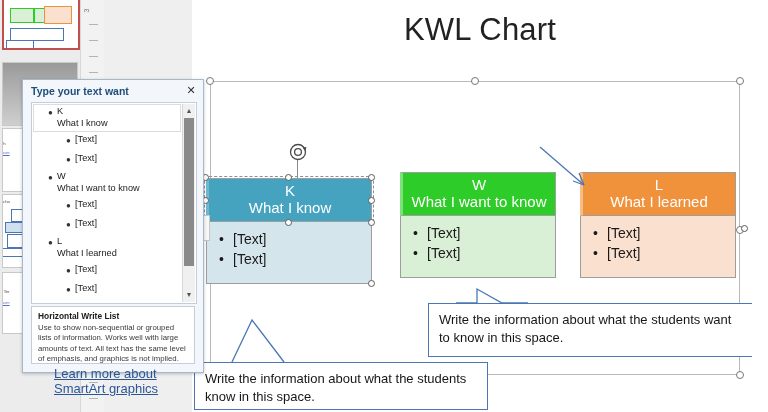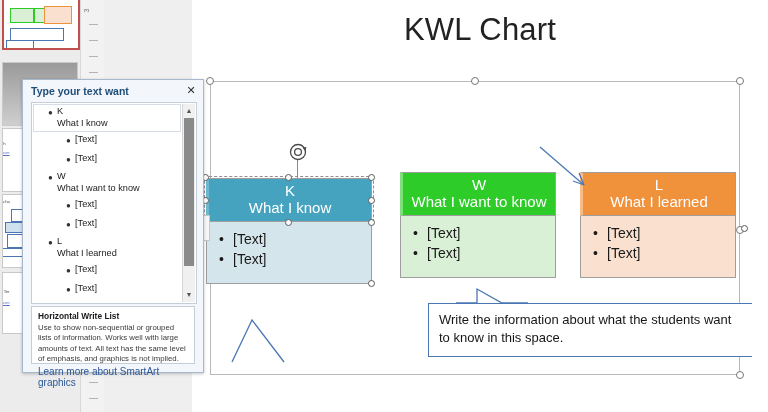--- a/index.html
+++ b/index.html
@@ -106,21 +106,21 @@
          border:1px solid #d6dde5;box-sizing:border-box;}
   #tp-scroll{position:absolute;right:1px;top:1px;width:12px;height:198px;background:#f0f0f0;
              border-left:1px solid #d6d6d6;}
   #tp-thumb{position:absolute;left:1px;top:14px;width:10px;height:148px;background:#8a8a8a;}
   .tp-arrow{position:absolute;left:1px;width:10px;height:12px;font-size:7px;color:#555;
             text-align:center;line-height:12px;}
   #tp-desc{position:absolute;left:8px;top:226px;width:164px;height:58px;background:#ffffff;
            border:1px solid #c3ced9;padding:4px 6px;box-sizing:border-box;}
   #tp-desc-title{font-size:8.4px;font-weight:bold;color:#1a1a1a;margin-bottom:2px;}
   #tp-desc-body{font-size:7.8px;color:#3a3a3a;line-height:1.33;}
-  #tp-desc-link{font-size:10px;color:#2b5797;margin-top:2px;display:block;}
+  #tp-desc-link{font-size:13px;color:#2b5797;text-decoration:underline;margin-top:2px;display:block;margin-left:16px;}
 
   
   #right-edge{position:absolute;left:752px;top:0;width:16px;height:412px;background:#ffffff;}
 </style>
 </head>
 <body>
 
 <div id="left-chrome">
 
   <div id="thumb-strip">
@@ -244,20 +244,21 @@
     <polyline points="340,148 345,161 380,148" fill="#ffffff" stroke="none"></polyline>
     <path d="M348,147 L392,185" stroke="#4a77b4" stroke-width="1.3" fill="none"></path>
     <path d="M392,185 L381,181 M392,185 L387,173" stroke="#4a77b4" stroke-width="1.3" fill="none"></path>
 
     <path d="M264,303 L285,303 L285,289 L310,303 L336,303" stroke="#4a77b4" stroke-width="1.3" fill="#ffffff"></path>
 
     <path d="M40,362 L60,320 L92,362" stroke="#4a77b4" stroke-width="1.3" fill="#ffffff"></path>
   </svg>
 
   <div class="callout" id="callout-w">Write the information about what the students want to know in this space.</div>
+  <div class="callout" id="callout-k">Write the information about what the students know in this space.</div>
 
   <div id="pane-tab">›</div>
 </div>
 
 <div id="text-pane">
   <div id="tp-title">Type your text want</div>
   <div id="tp-close">✕</div>
 
   <div id="tp-list">
     <div id="tp-hl" style="top:1px;"></div>

